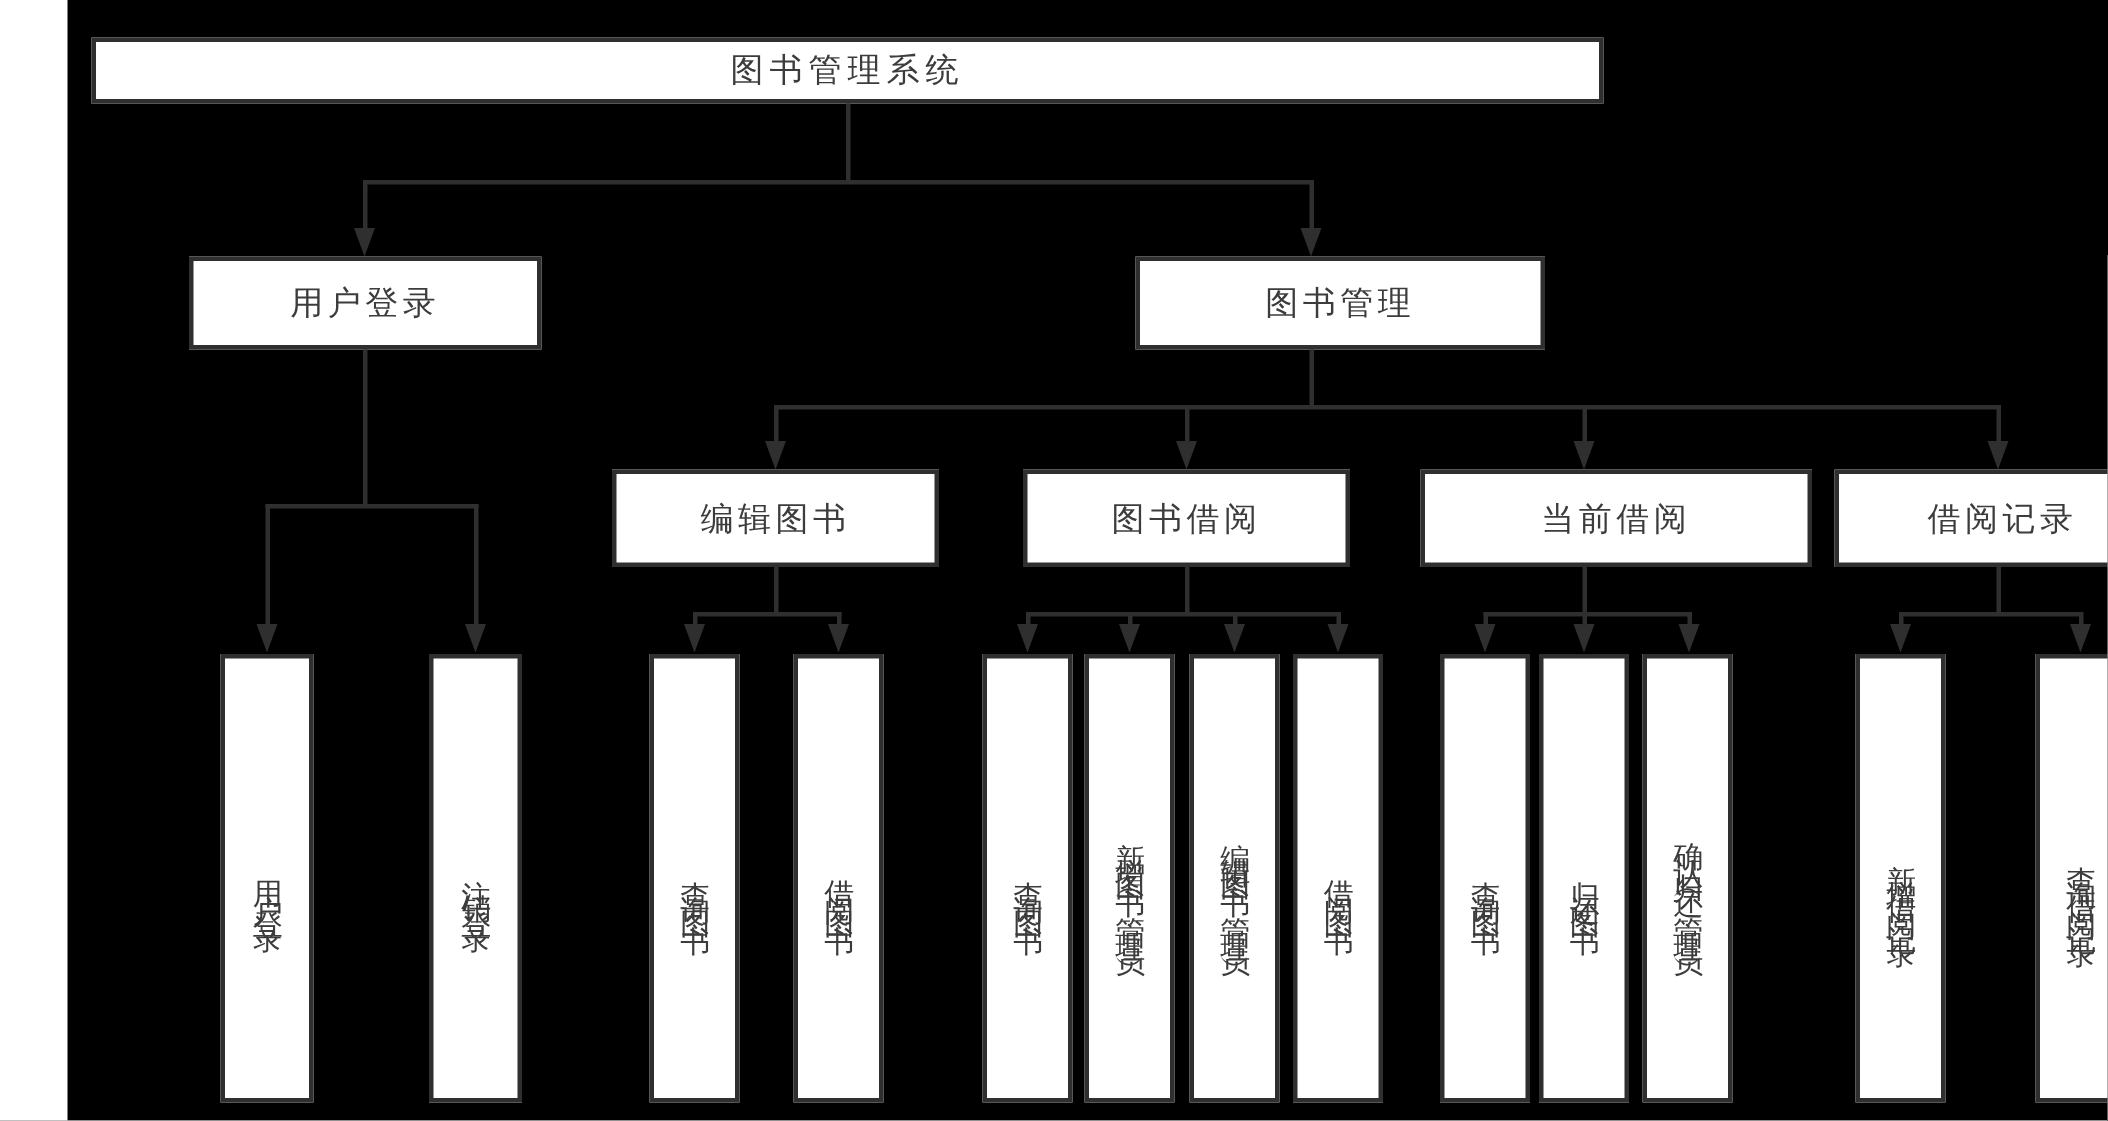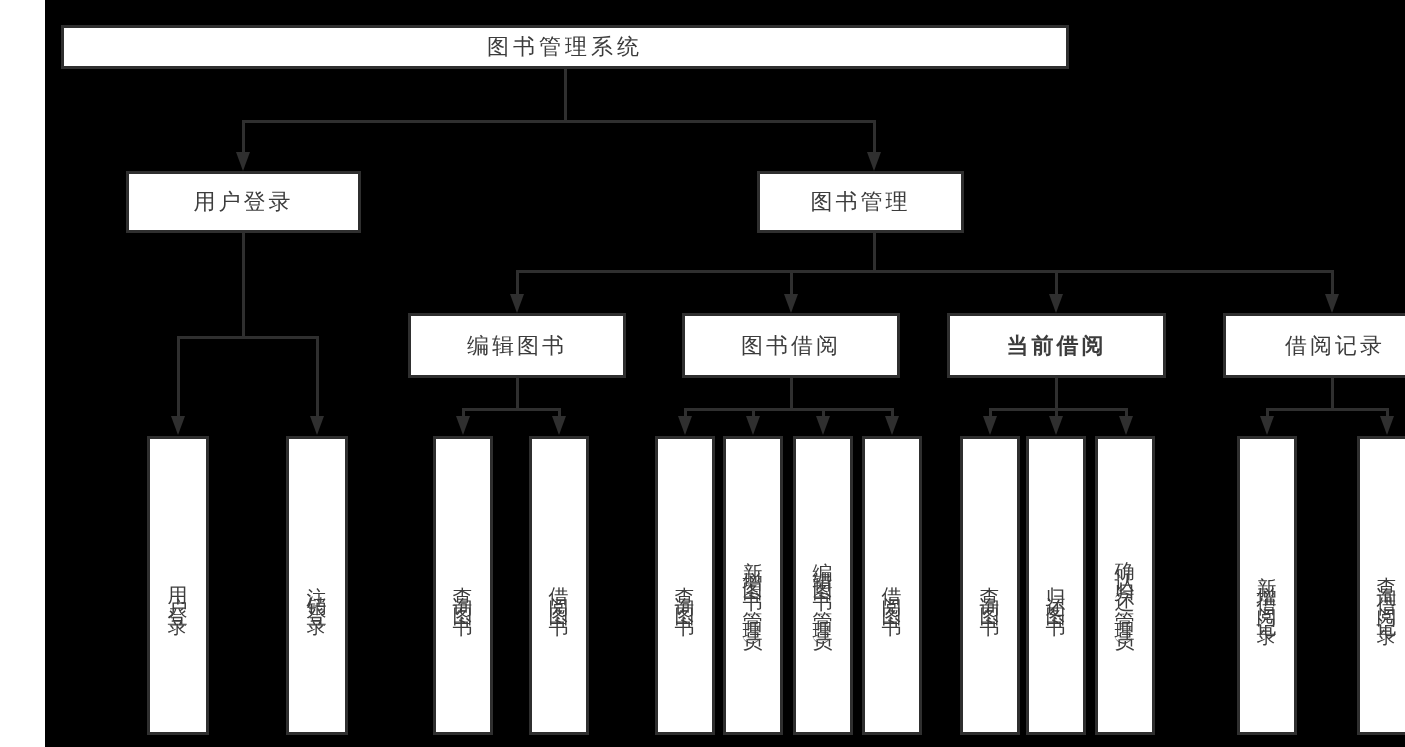--- a/index.html
+++ b/index.html
@@ -50,21 +50,21 @@
   <div class="vl" style="left:519px;top:69px;height:51px;"></div>
   <div class="hl" style="left:197px;top:120px;width:634px;"></div>
   <div class="vl" style="left:197px;top:120px;height:33px;"></div>
   <div class="vl" style="left:828px;top:120px;height:33px;"></div>
   <div class="arrow" style="left:191px;top:152px;"></div>
   <div class="arrow" style="left:822px;top:152px;"></div>
 
   <div class="box hbox" style="left:81px;top:171px;width:235px;height:62px;">
     <span>用户登录</span>
   </div>
-  <div class="box hbox" style="left:712px;top:171px;width:207px;height:62px;">
+  <div class="box hbox" style="left:712px;top:171px;width:273px;height:62px;">
     <span>图书管理</span>
   </div>
 
   <div class="vl" style="left:197px;top:233px;height:103px;"></div>
   <div class="hl" style="left:132px;top:336px;width:142px;"></div>
   <div class="vl" style="left:132px;top:336px;height:81px;"></div>
   <div class="vl" style="left:271px;top:336px;height:81px;"></div>
   <div class="arrow" style="left:126px;top:416px;"></div>
   <div class="arrow" style="left:265px;top:416px;"></div>
 
@@ -78,21 +78,21 @@
   <div class="arrow" style="left:739px;top:294px;"></div>
   <div class="arrow" style="left:1004px;top:294px;"></div>
   <div class="arrow" style="left:1280px;top:294px;"></div>
 
   <div class="box hbox" style="left:363px;top:313px;width:218px;height:65px;">
     <span>编辑图书</span>
   </div>
   <div class="box hbox" style="left:637px;top:313px;width:218px;height:65px;">
     <span>图书借阅</span>
   </div>
-  <div class="box hbox" style="left:902px;top:313px;width:219px;height:65px;font-weight:bold;">
+  <div class="box hbox" style="left:902px;top:313px;width:261px;height:65px;">
     <span>当前借阅</span>
   </div>
   <div class="box hbox" style="left:1178px;top:313px;width:224px;height:65px;">
     <span>借阅记录</span>
   </div>
 
   <div class="vl" style="left:471px;top:378px;height:30px;"></div>
   <div class="hl" style="left:417px;top:408px;width:99px;"></div>
   <div class="vl" style="left:417px;top:408px;height:10px;"></div>
   <div class="vl" style="left:513px;top:408px;height:10px;"></div>

